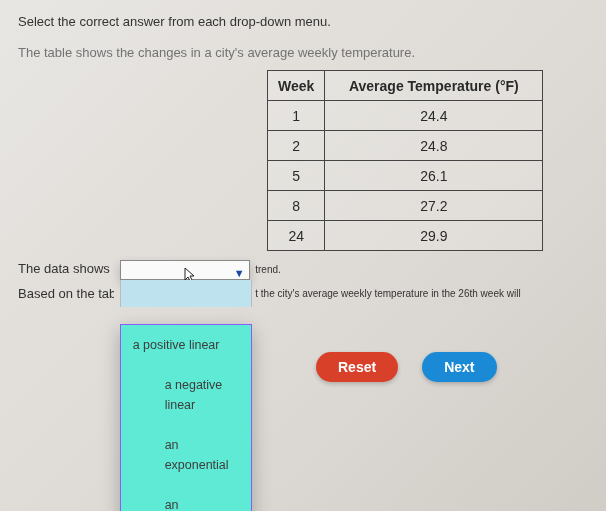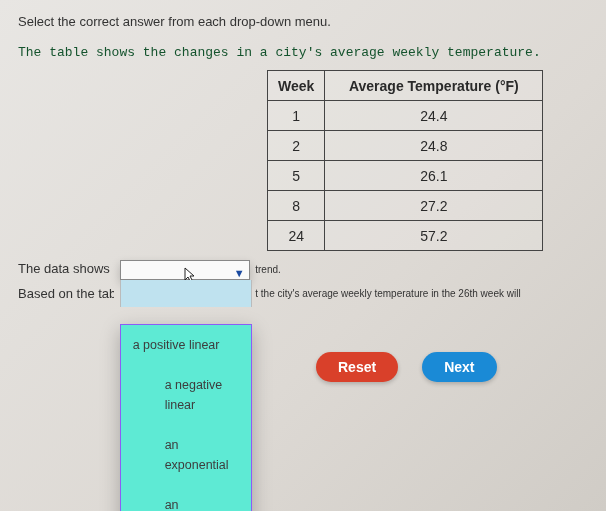--- a/index.html
+++ b/index.html
@@ -13,23 +13,22 @@
     position: relative;
     overflow: hidden;
   }
   .instruction {
     font-size: 13px;
     color: #333;
     margin-bottom: 16px;
   }
   .prompt {
     font-size: 13px;
-    color: #14532d;
+    color: #737373;
     margin-bottom: 10px;
-    font-family: Liberation Mono, monospace;
   }
   .table-wrap {
     margin-left: 225px;
     margin-top: 4px;
     padding-left: 24px;
   }
   table {
     border-collapse: collapse;
     background: rgba(255,255,255,0.15);
   }
@@ -190,21 +189,21 @@
         <tr>
           <td class="col-week">5</td>
           <td class="col-temp">26.1</td>
         </tr>
         <tr>
           <td class="col-week">8</td>
           <td class="col-temp">27.2</td>
         </tr>
         <tr>
           <td class="col-week">24</td>
-          <td class="col-temp">57.2</td>
+          <td class="col-temp">29.9</td>
         </tr>
       </tbody>
   </table>
 </div>
 
 <div class="fill-area">
   <div class="line1">
     <span class="lead-text">The data shows</span>
     <span class="dropdown">
       <span class="caret">▼</span>

